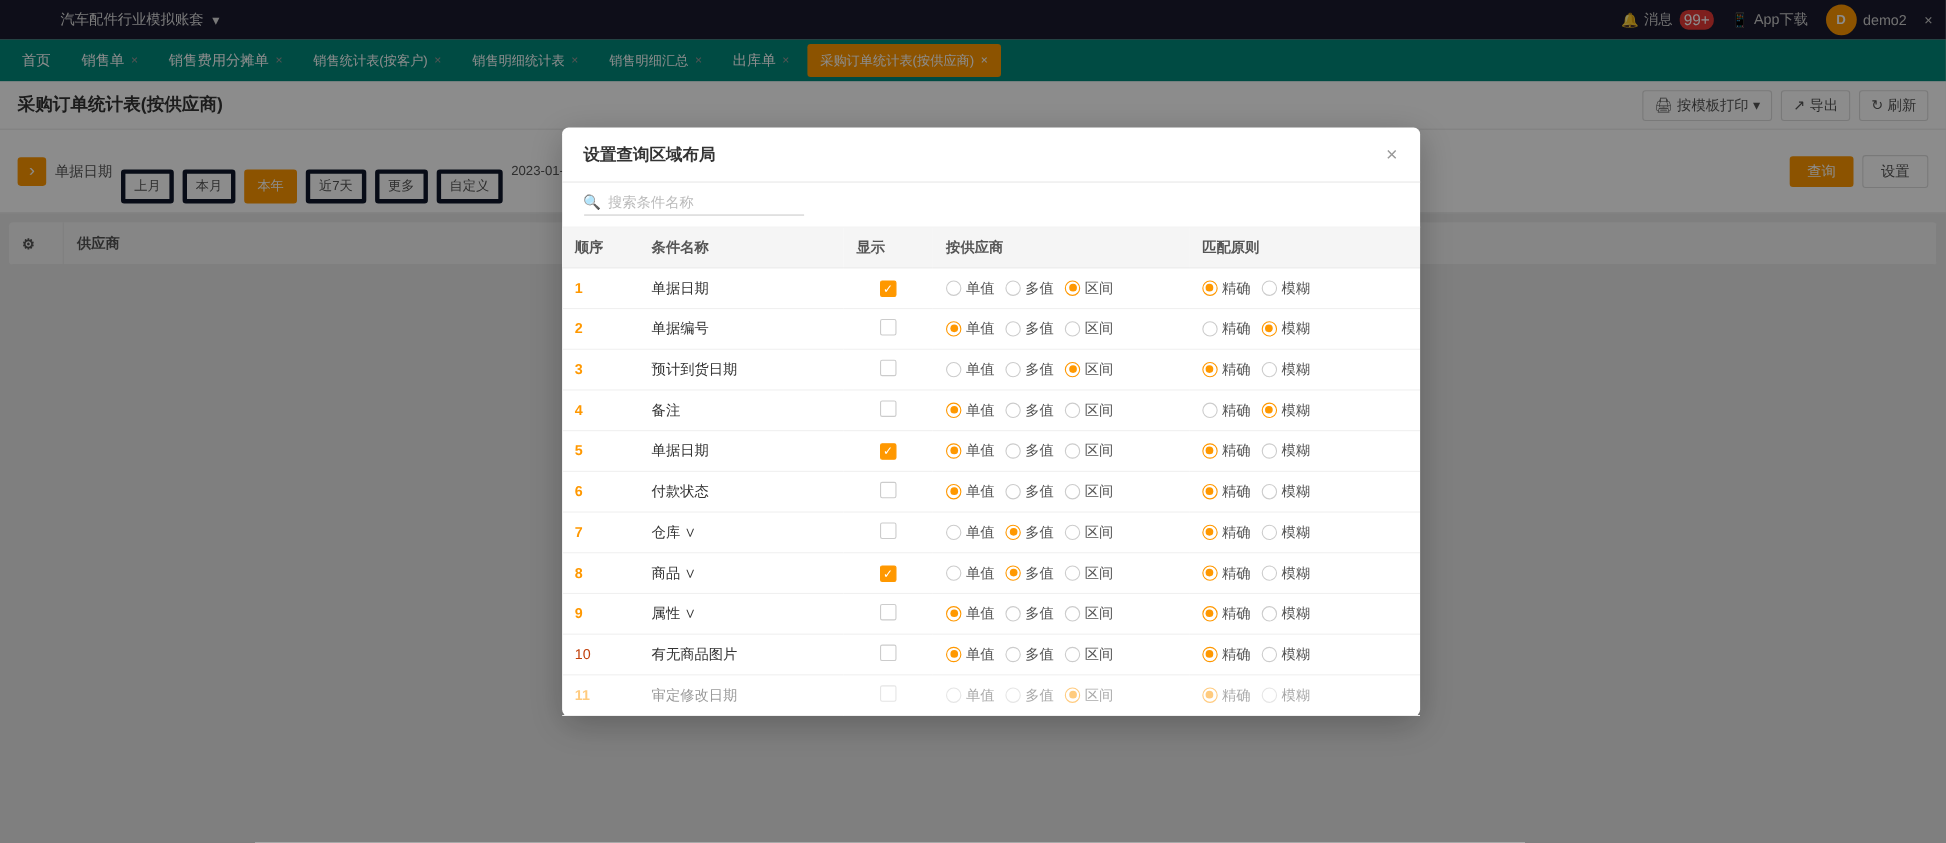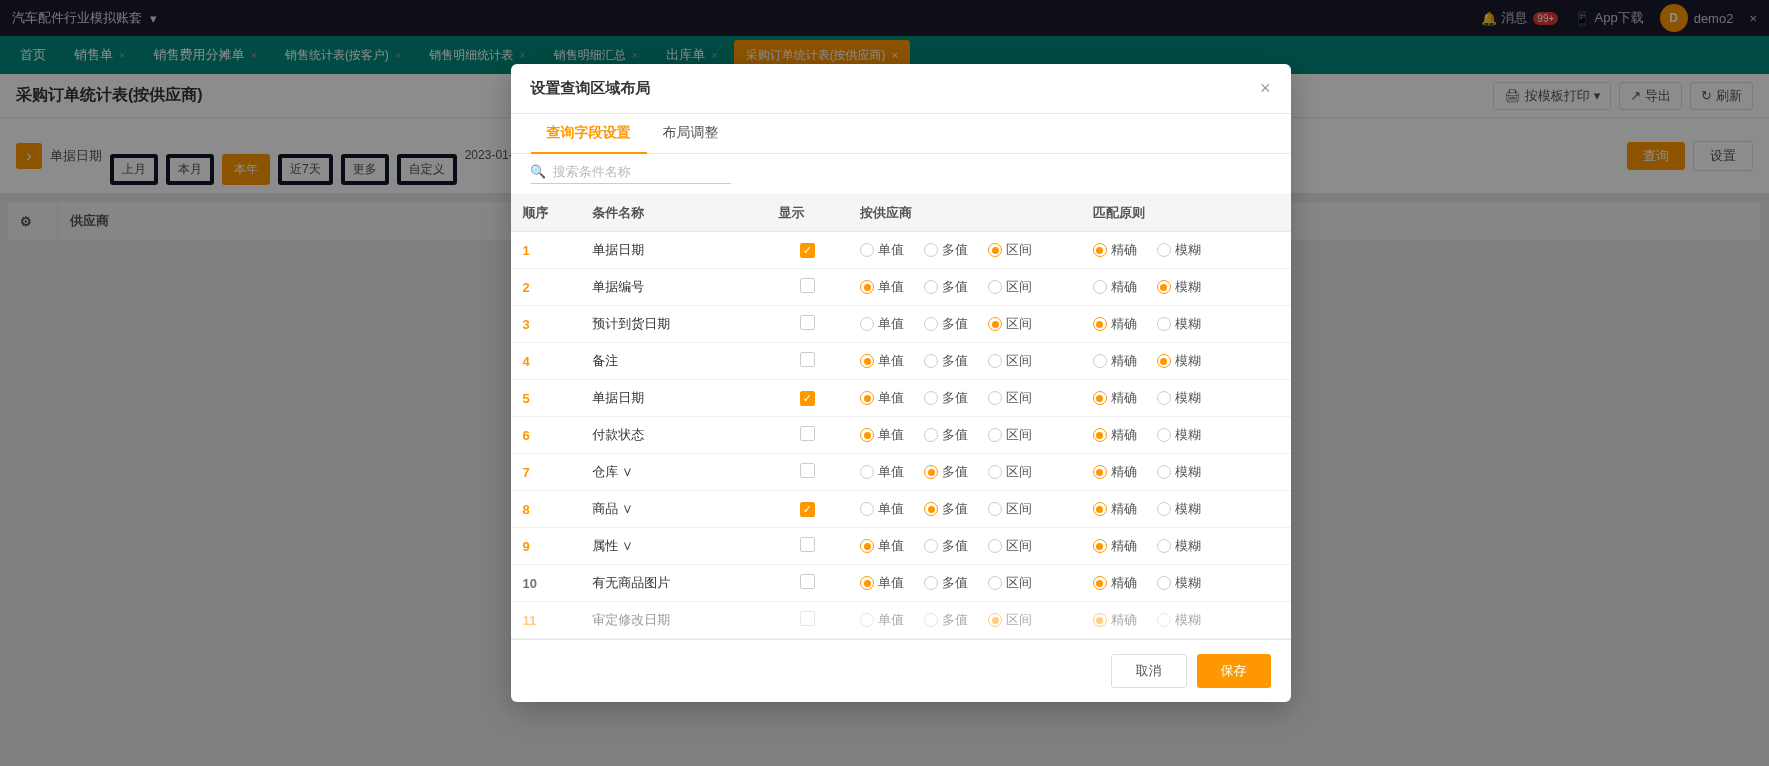--- a/index.html
+++ b/index.html
@@ -8,27 +8,27 @@
     
     .top-bar {
       height: 36px;
       background: #1a1a2e;
       display: flex;
       align-items: center;
       justify-content: space-between;
       padding: 0 12px;
       color: #ccc;
     }
-    .top-bar-left { font-size: 13px; color: #ddd; display: flex; align-items: center; gap: 8px; }
+    .top-bar-left { font-size: 13px; color: #ddd; display: flex; align-items: center; gap: 8px; margin-left: 43px; }
     .top-bar-right { display: flex; align-items: center; gap: 16px; font-size: 13px; color: #ccc; }
     .badge-red {
       background: #e53935;
       color: #fff;
       border-radius: 8px;
-      font-size: 10px;
+      font-size: 14px;
       padding: 1px 4px;
       margin-left: 2px;
     }
     .avatar-circle {
       width: 28px; height: 28px;
       border-radius: 50%;
       background: #ff9800;
       display: inline-flex; align-items: center; justify-content: center;
       color: #fff; font-size: 12px; font-weight: bold;
     }
@@ -189,21 +189,21 @@
       border-bottom: 1px solid #e8e8e8;
     }
     .modal-table tbody tr { border-bottom: 1px solid #f0f0f0; }
     .modal-table tbody td { padding: 9px 12px; font-size: 13px; color: #333; vertical-align: middle; }
 
     
     .cb { width: 15px; height: 15px; border: 1.5px solid #ccc; border-radius: 2px; display: inline-flex; align-items: center; justify-content: center; cursor: pointer; background: #fff; }
     .cb.checked { background: #ff9800; border-color: #ff9800; color: #fff; font-size: 11px; }
 
     
-    .radio-group { display: flex; align-items: center; gap: 20px; }
+    .radio-group { display: flex; align-items: center; gap: 10px; }
     .radio-item { display: flex; align-items: center; gap: 4px; cursor: pointer; white-space: nowrap; }
     .radio-outer { width: 14px; height: 14px; border-radius: 50%; border: 1.5px solid #ccc; display: inline-flex; align-items: center; justify-content: center; }
     .radio-outer.selected { border-color: #ff9800; }
     .radio-inner { width: 7px; height: 7px; border-radius: 50%; background: #ff9800; }
     .radio-label { font-size: 13px; color: #555; }
 
     
     .modal-footer {
       padding: 14px 20px;
       display: flex;
@@ -331,24 +331,20 @@
 </div>
 
 <div class="overlay">
   <div class="modal">
 
     <div class="modal-header">
       <span class="modal-title">设置查询区域布局</span>
       <button class="modal-close">×</button>
     </div>
 
-    <div class="modal-tabs">
-      <div class="modal-tab active">查询字段设置</div>
-      <div class="modal-tab">布局调整</div>
-    </div>
 
     <div class="modal-search">
       <div class="search-box">
         <span style="color:#999;">🔍</span>
         <input type="text" placeholder="搜索条件名称" style="">
       </div>
     </div>
 
     <div class="modal-table">
       <table>
@@ -689,21 +685,21 @@
                     <span class="radio-label">精确</span>
                   </div>
                   <div class="radio-item">
                     <div class="radio-outer"></div>
                     <span class="radio-label">模糊</span>
                   </div>
                 </div>
               </td>
             </tr>
             <tr>
-              <td><span style="color:#737373; font-weight:bold;">10</span></td>
+              <td><span style="color:#c2410c; font-weight:normal;">10</span></td>
               <td>有无商品图片</td>
               <td style="text-align: center;"><div class="cb"></div></td>
               <td>
                 <div class="radio-group">
                   <div class="radio-item">
                     <div class="radio-outer selected">
                       <div class="radio-inner"></div>
                     </div>
                     <span class="radio-label">单值</span>
                   </div>
@@ -766,18 +762,14 @@
                     <div class="radio-outer"></div>
                     <span class="radio-label">模糊</span>
                   </div>
                 </div>
               </td>
             </tr>
           </tbody>
       </table>
     </div>
 
-    <div class="modal-footer">
-      <button class="btn-cancel">取消</button>
-      <button class="btn-save">保存</button>
-    </div>
   </div>
 </div>
 
 </body></html>

